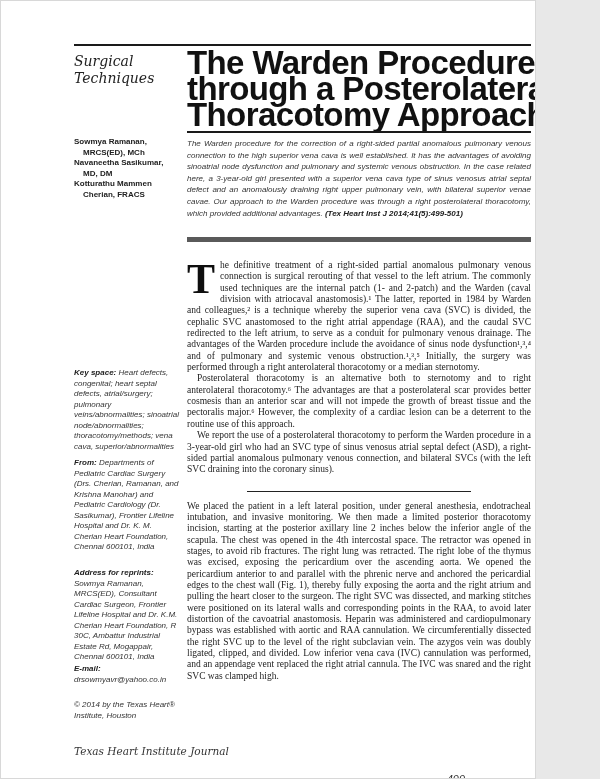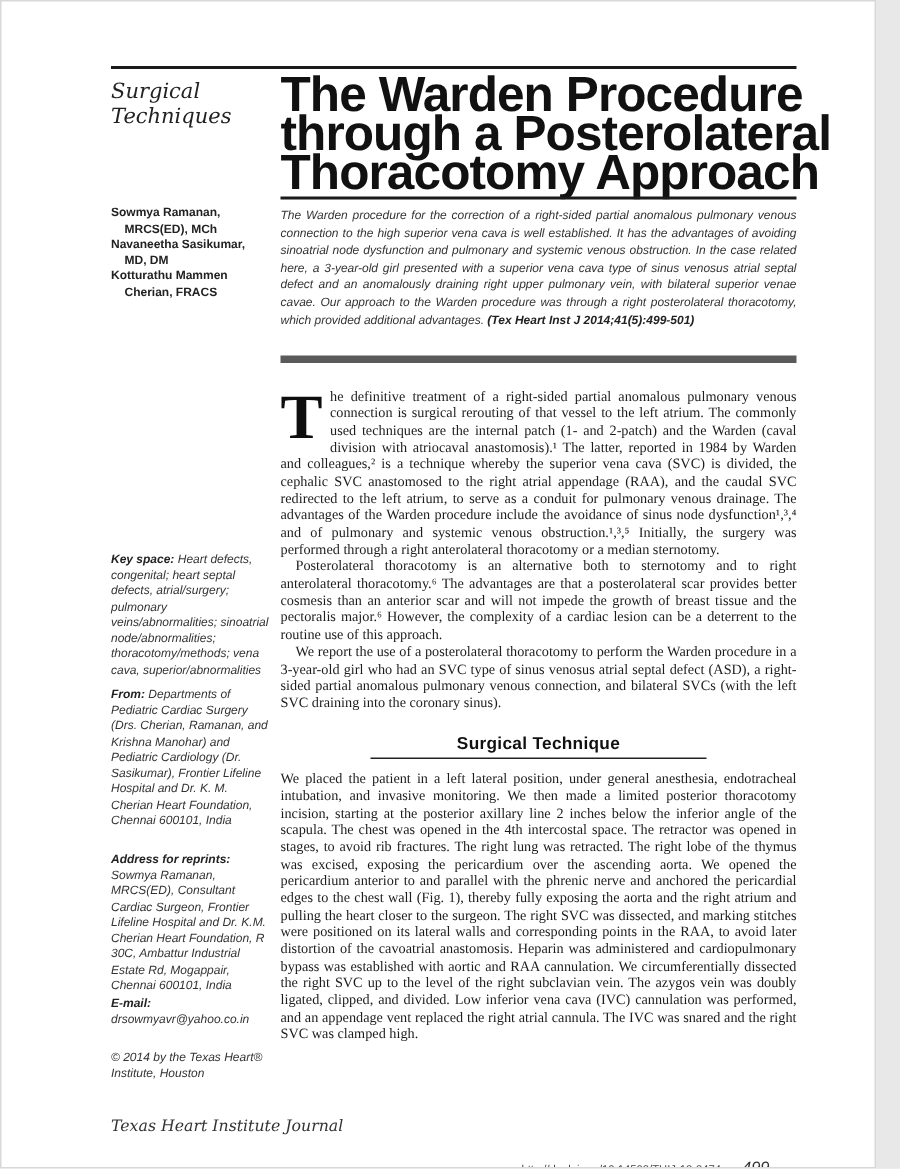--- a/index.html
+++ b/index.html
@@ -1,18 +1,18 @@
 <!DOCTYPE html>
 <html><head>
 <meta charset="utf-8">
 <style>
   html,body{margin:0;padding:0;background:#e8e8e8;}
   .page{
     position:relative;
-    width:584px;height:779px;
+    width:536px;height:779px;
     background:#ffffff;
     border:1px solid #d8d8d8;
     box-sizing:border-box;
     overflow:hidden;
     color:#1c1c1c;
     font-family:"Liberation Serif", serif;
   }
   
   .top-rule{position:absolute;left:73px;top:43px;width:457px;height:2px;background:#1a1a1a;}
   .title-rule{position:absolute;left:186px;top:130px;width:344px;height:2px;background:#1a1a1a;}
@@ -145,21 +145,20 @@
   <div class="thick-bar"></div>
 
   <div class="body">
     <p>
       <span class="dropcap">T</span>
       <span>he definitive treatment of a right-sided partial anomalous pulmonary venous connection is surgical rerouting of that vessel to the left atrium. The commonly used techniques are the internal patch (1- and 2-patch) and the Warden (caval division with atriocaval anastomosis).¹ The latter, reported in 1984 by Warden and colleagues,² is a technique whereby the superior vena cava (SVC) is divided, the cephalic SVC anastomosed to the right atrial appendage (RAA), and the caudal SVC redirected to the left atrium, to serve as a conduit for pulmonary venous drainage. The advantages of the Warden procedure include the avoidance of sinus node dysfunction¹,³,⁴ and of pulmonary and systemic venous obstruction.¹,³,⁵ Initially, the surgery was performed through a right anterolateral thoracotomy or a median sternotomy.</span>
     </p>
     <p class="indent">Posterolateral thoracotomy is an alternative both to sternotomy and to right anterolateral thoracotomy.⁶ The advantages are that a posterolateral scar provides better cosmesis than an anterior scar and will not impede the growth of breast tissue and the pectoralis major.⁶ However, the complexity of a cardiac lesion can be a deterrent to the routine use of this approach.</p>
     <p class="indent">We report the use of a posterolateral thoracotomy to perform the Warden procedure in a 3-year-old girl who had an SVC type of sinus venosus atrial septal defect (ASD), a right-sided partial anomalous pulmonary venous connection, and bilateral SVCs (with the left SVC draining into the coronary sinus).</p>
     <div class="heading-wrap">
-      <div class="heading">Surgical Technique</div>
       <div class="heading-rule"></div>
     </div>
     <p>We placed the patient in a left lateral position, under general anesthesia, endotracheal intubation, and invasive monitoring. We then made a limited posterior thoracotomy incision, starting at the posterior axillary line 2 inches below the inferior angle of the scapula. The chest was opened in the 4th intercostal space. The retractor was opened in stages, to avoid rib fractures. The right lung was retracted. The right lobe of the thymus was excised, exposing the pericardium over the ascending aorta. We opened the pericardium anterior to and parallel with the phrenic nerve and anchored the pericardial edges to the chest wall (Fig. 1), thereby fully exposing the aorta and the right atrium and pulling the heart closer to the surgeon. The right SVC was dissected, and marking stitches were positioned on its lateral walls and corresponding points in the RAA, to avoid later distortion of the cavoatrial anastomosis. Heparin was administered and cardiopulmonary bypass was established with aortic and RAA cannulation. We circumferentially dissected the right SVC up to the level of the right subclavian vein. The azygos vein was doubly ligated, clipped, and divided. Low inferior vena cava (IVC) cannulation was performed, and an appendage vent replaced the right atrial cannula. The IVC was snared and the right SVC was clamped high.</p>
   </div>
 
   <div class="footer-journal">Texas Heart Institute Journal</div>
 
   <div class="footer-right">
     <span class="doi">http://dx.doi.org/10.14503/THIJ-13-3474</span>
     <span class="pagenum">499</span>

